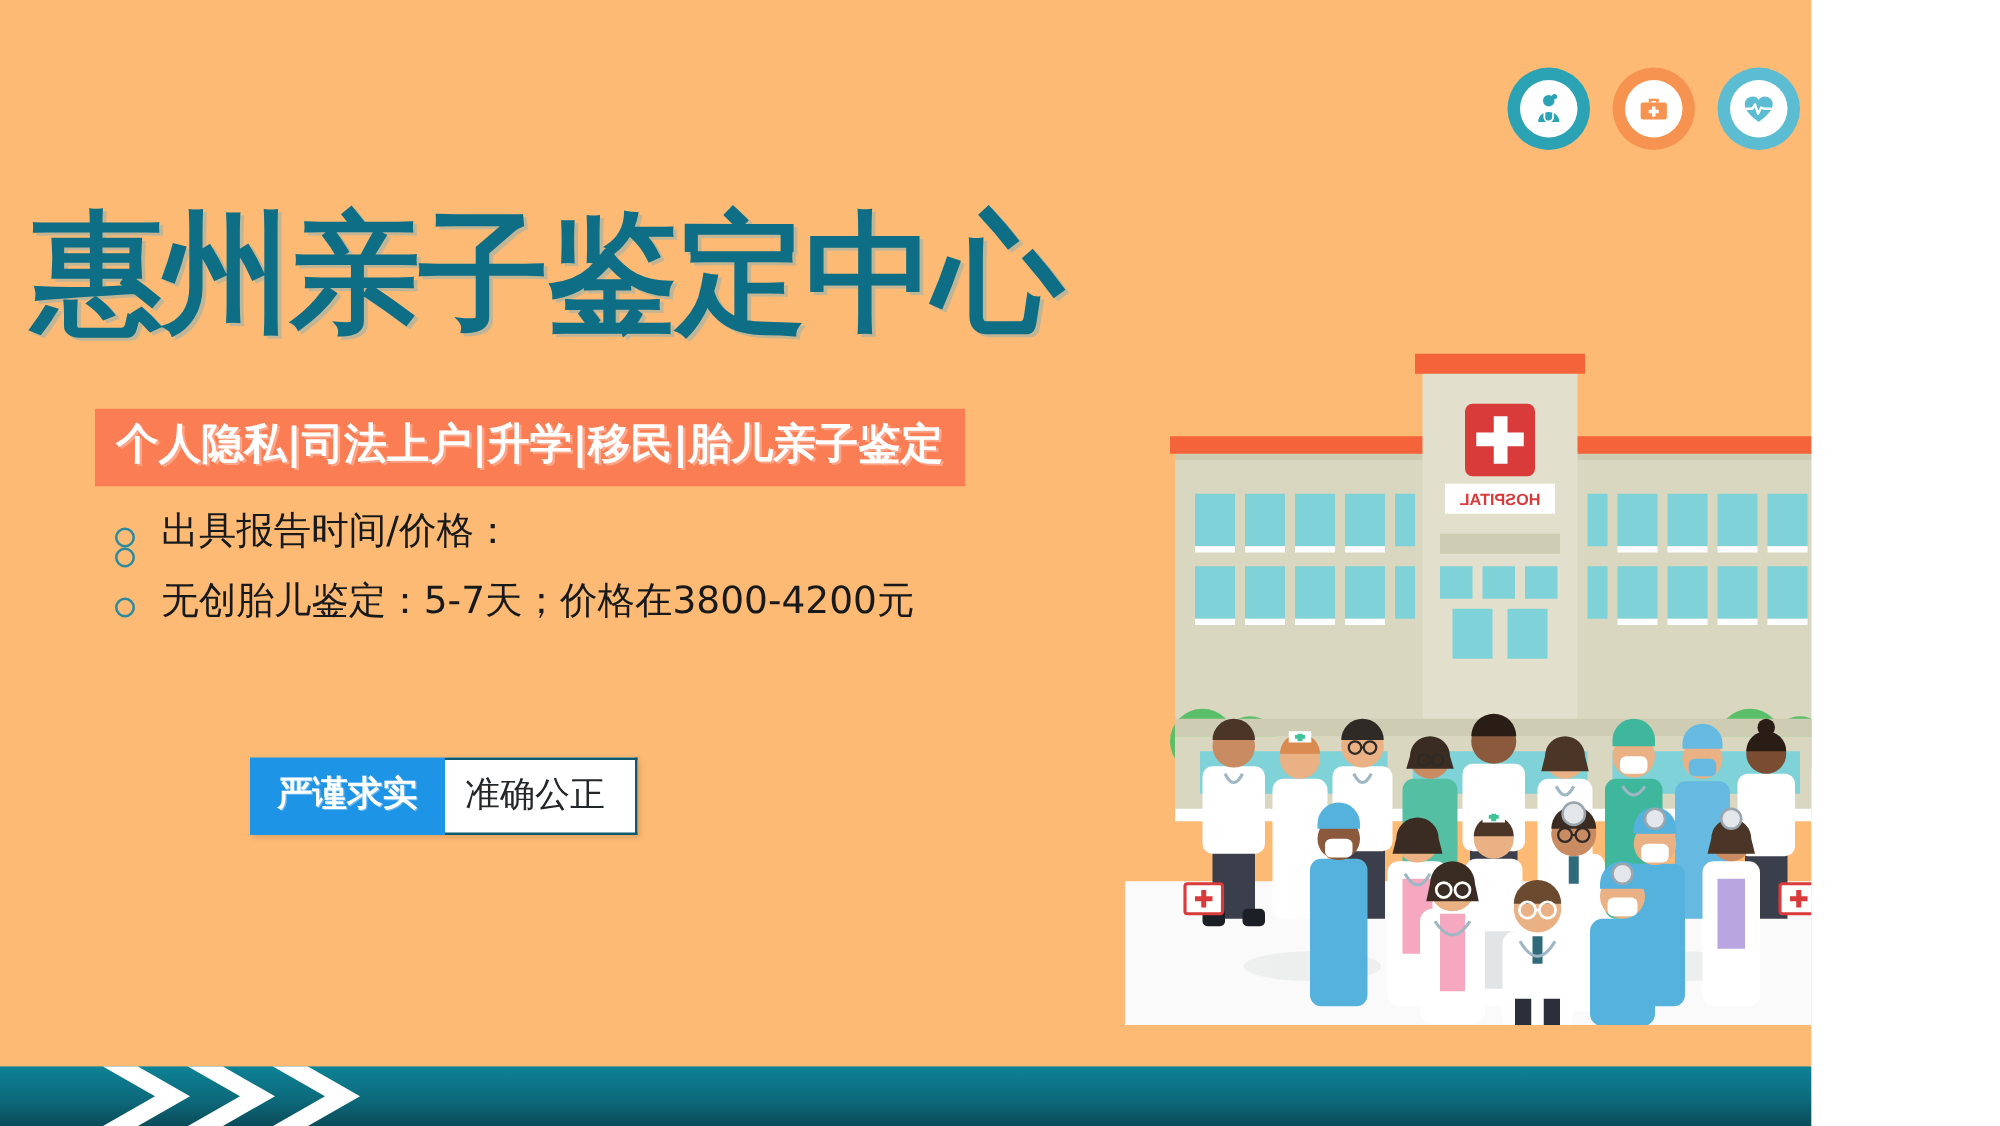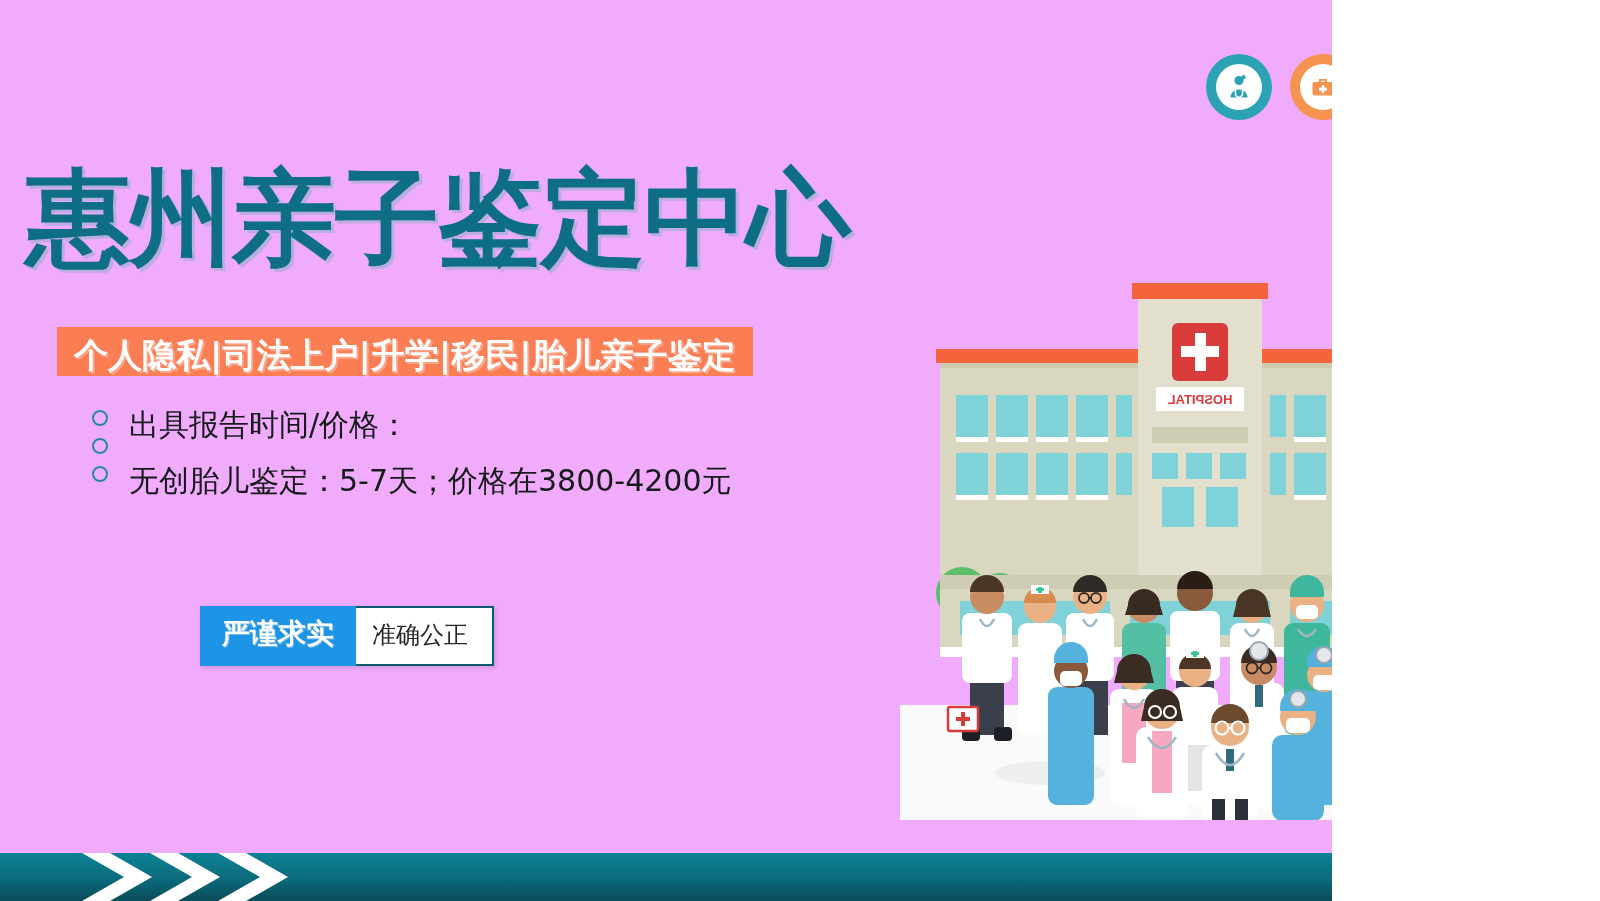--- a/index.html
+++ b/index.html
@@ -5,23 +5,23 @@
   html, body {
     margin: 0;
     padding: 0;
     background: #ffffff;
   }
   body {
     font-family: "Liberation Sans", "DejaVu Sans", sans-serif;
   }
   #poster {
     position: relative;
-    width: 1332px;
+    width: 1449px;
     height: 901px;
-    background: #f0abfc;
+    background: #fdba74;
     overflow: hidden;
   }
 
   
   .icon-row {
     position: absolute;
     top: 54px;
     left: 1206px;
     display: flex;
     gap: 18px;
@@ -58,46 +58,46 @@
     color: #0d6e85;
     letter-spacing: -1px;
     white-space: nowrap;
     text-shadow: 3px 3px 0 rgba(120, 175, 190, 0.45);
     font-family: "DejaVu Sans", "Liberation Sans", sans-serif;
   }
 
   
   .subtitle-banner {
     position: absolute;
-    left: 57px;
+    left: 76px;
     top: 327px;
     background: #fa7d53;
     color: #ffffff;
     font-size: 34px;
     font-weight: bold;
-    padding: 11px 17px 2px 17px;
+    padding: 11px 17px 15px 17px;
     line-height: 1.05;
     white-space: nowrap;
     letter-spacing: 0px;
     font-family: "DejaVu Sans", "Liberation Sans", sans-serif;
     text-shadow: 2px 2px 0 rgba(255,255,255,0.30);
   }
 
   
   .bullet-list {
     position: absolute;
     left: 92px;
     top: 405px;
     list-style: none;
     margin: 0;
     padding: 0;
   }
   .bullet-item {
     display: flex;
-    align-items: center;
+    align-items: flex-end;
     color: #17191b;
     font-size: 30px;
     line-height: 40px;
     white-space: nowrap;
     font-family: "DejaVu Sans", "Liberation Sans", sans-serif;
   }
   .bullet-marker {
     flex: 0 0 auto;
     width: 12px;
     height: 12px;
@@ -127,21 +127,21 @@
     align-items: center;
     white-space: nowrap;
     font-family: "DejaVu Sans", "Liberation Sans", sans-serif;
     text-shadow: 1px 1px 0 rgba(255,255,255,0.35);
   }
   .slogan-white {
     background: #ffffff;
     border: 2px solid #0d5a6e;
     border-left: none;
     color: #24272a;
-    font-size: 24px;
+    font-size: 28px;
     padding: 9px 24px 11px 16px;
     display: flex;
     align-items: center;
     white-space: nowrap;
     box-sizing: border-box;
     font-family: "DejaVu Sans", "Liberation Sans", sans-serif;
   }
 
   
   .illustration {

